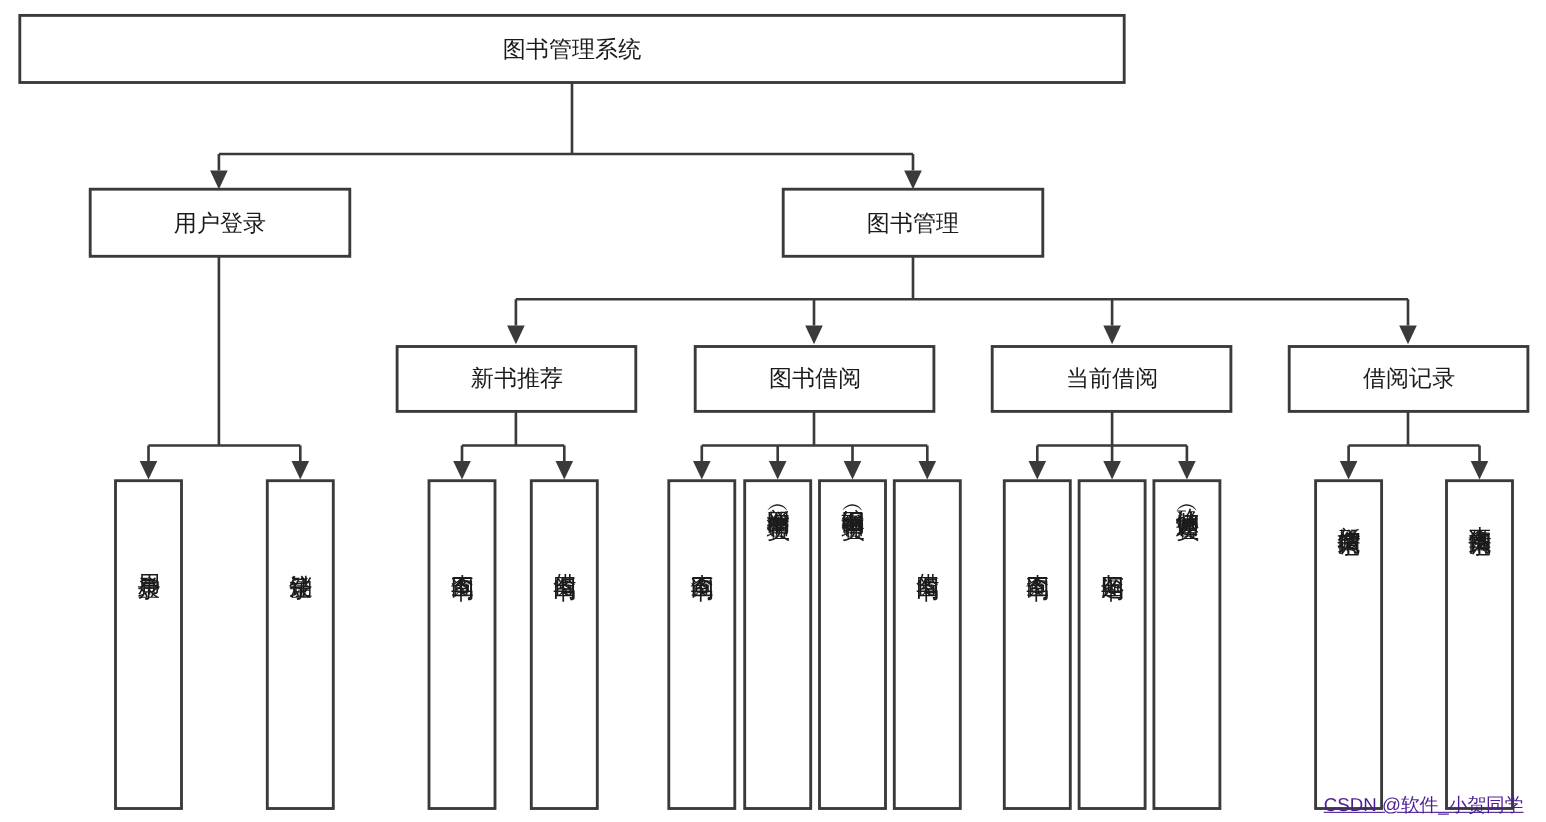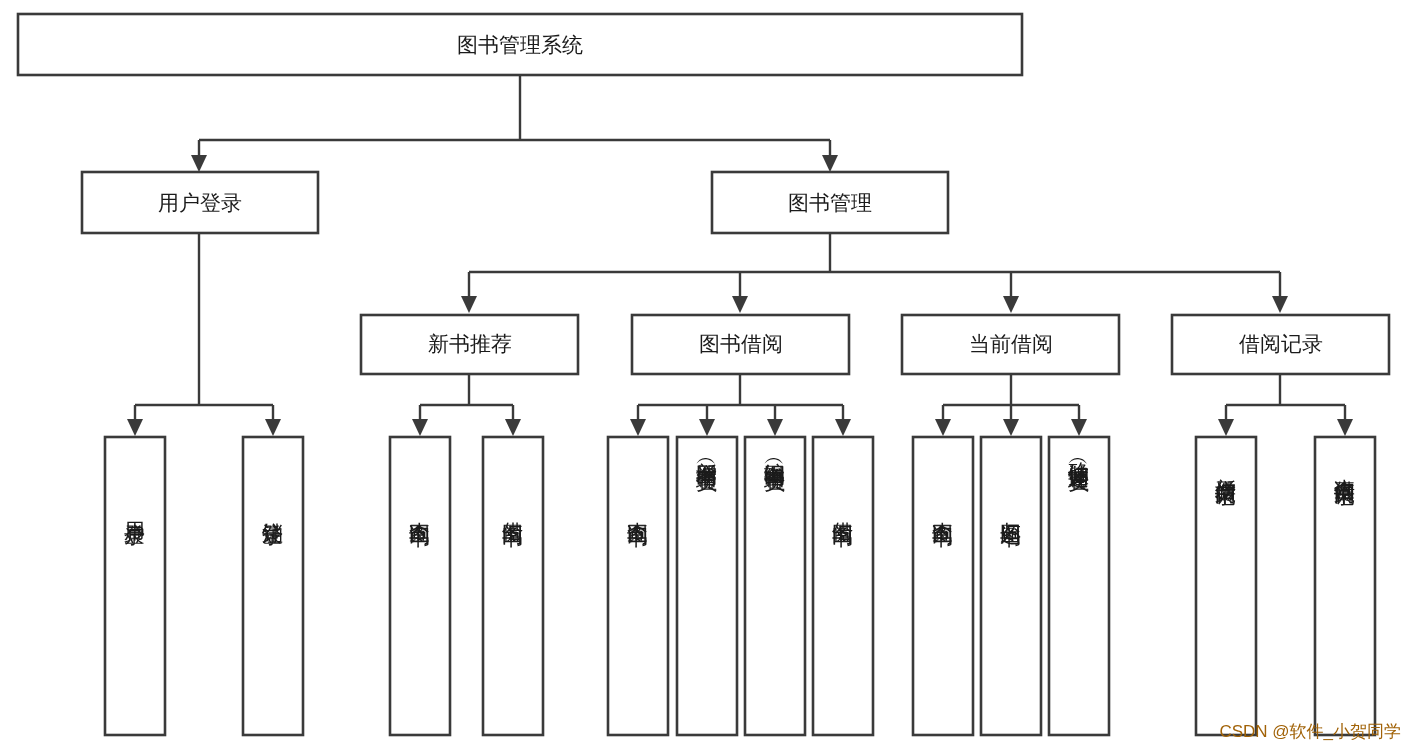--- a/index.html
+++ b/index.html
@@ -50,27 +50,28 @@
     stroke: #3a3a3a;
     stroke-width: 2.4;
     fill: none;
   }
   .arrow-head {
     fill: #3a3a3a;
     stroke: none;
   }
   .watermark {
     position: absolute;
-    right: 4px;
+    right: 20px;
     bottom: 4px;
     font-family: "Liberation Sans", "DejaVu Sans", sans-serif;
     font-size: 17px;
-    color: #a16207;
+    color: #4c1d95;
     white-space: nowrap;
     user-select: none;
+    text-decoration: underline;
   }
 </style>
 </head>
 <body>
 
 <div id="diagram-root">
 
   <svg id="flow" viewBox="0 0 1405 747">
 
     <g>

